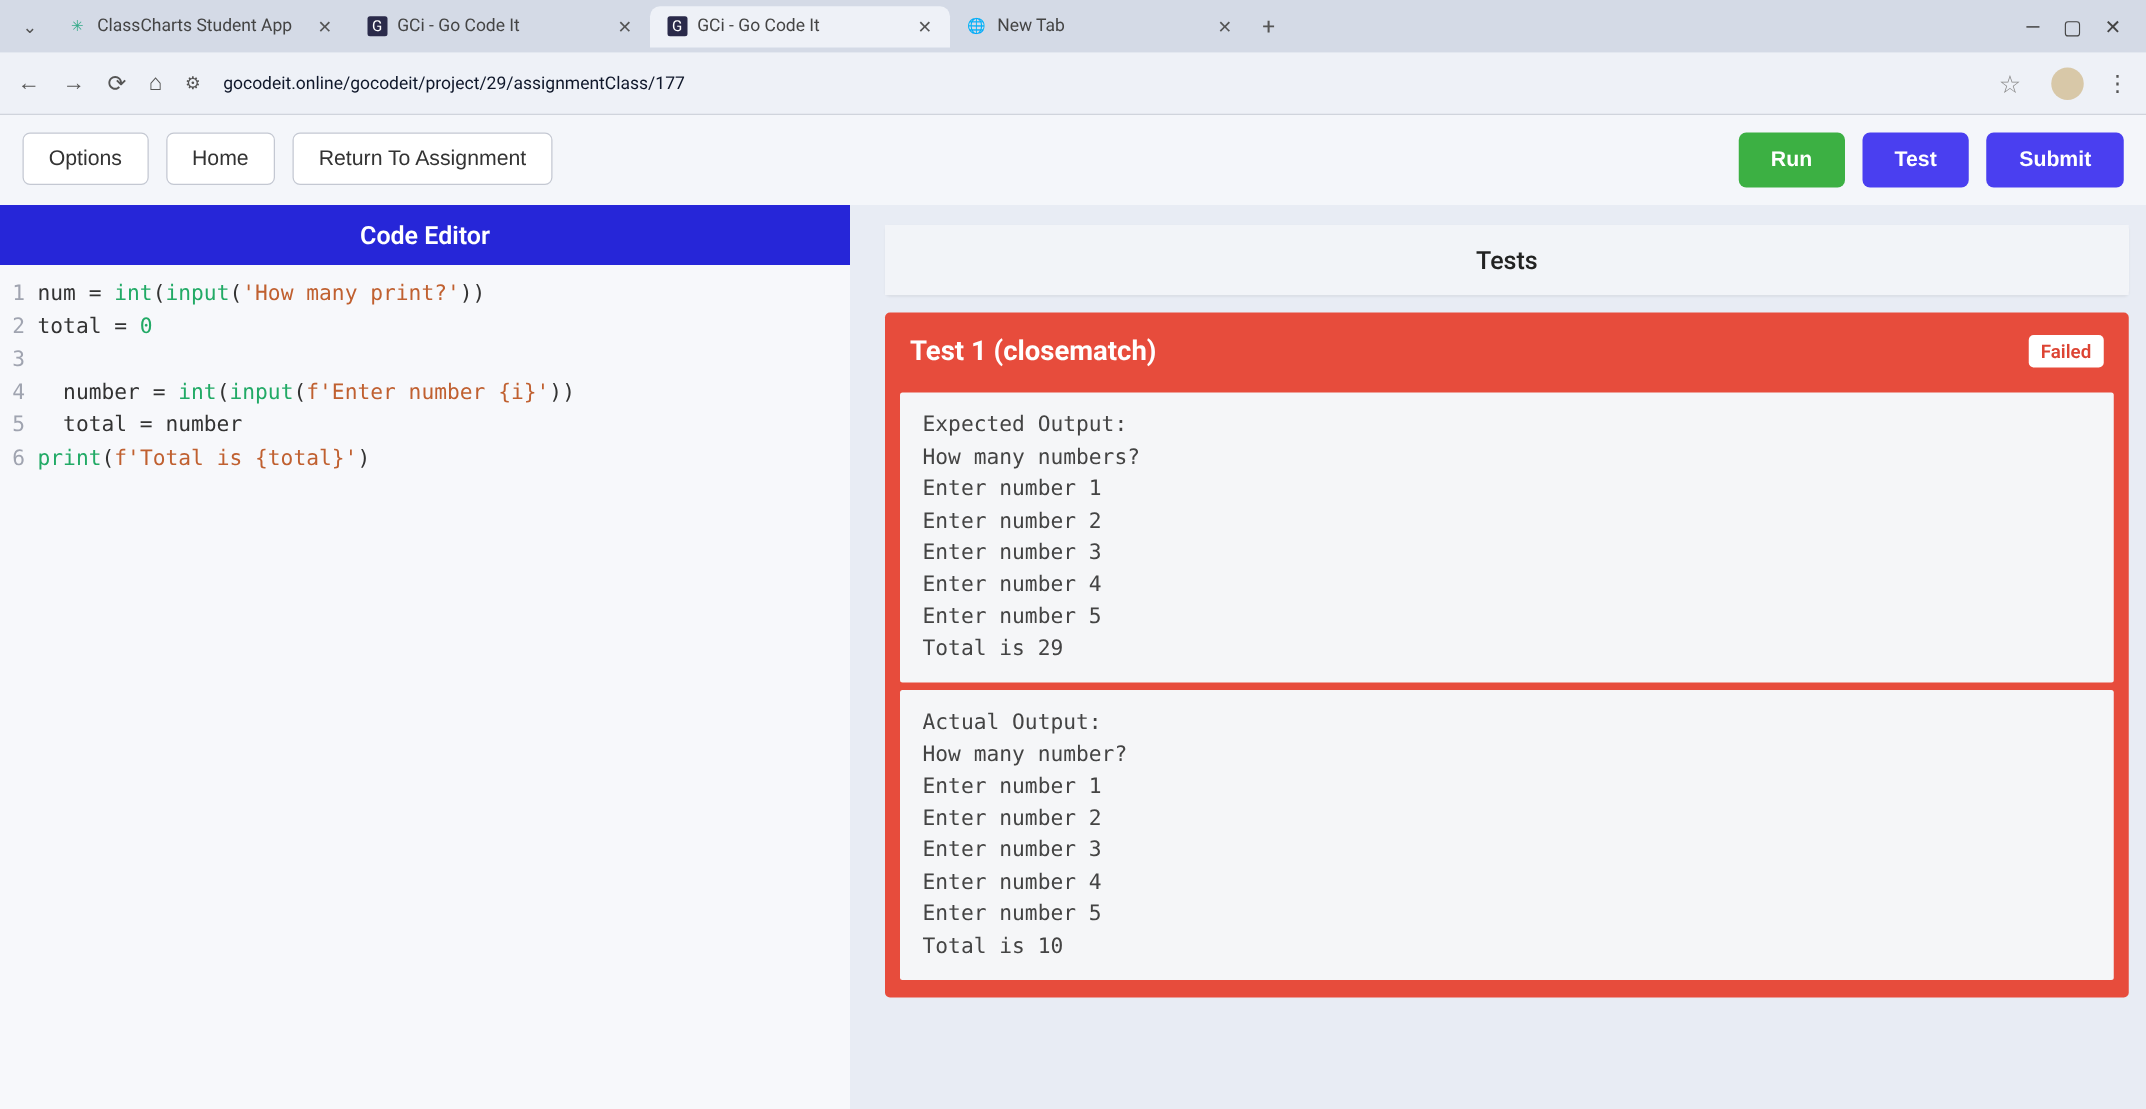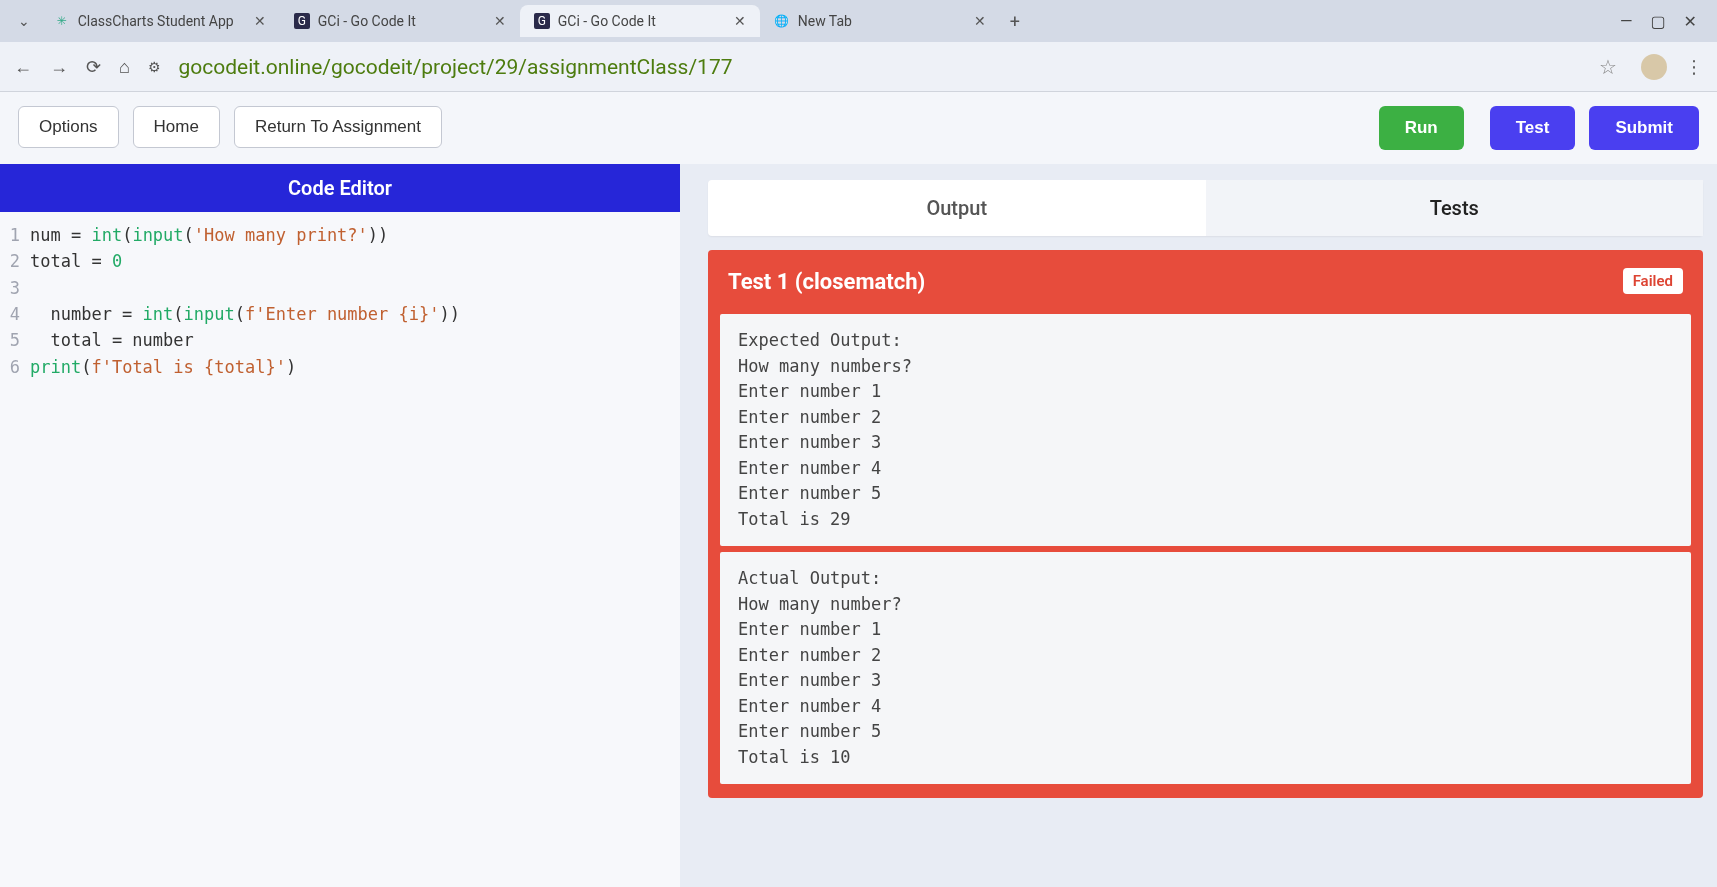--- a/index.html
+++ b/index.html
@@ -90,22 +90,22 @@
   color: #555;
   font-size: 18px;
   cursor: pointer;
 }
 .addr-bar .site-toggle {
   font-size: 14px;
   color: #555;
 }
 .url-text {
   flex: 1;
-  font-size: 21px;
-  color: #4d7c0f;
+  font-size: 14px;
+  color: #0f172a;
   padding: 6px 0;
 }
 .addr-bar .star { color: #888; font-size: 20px; cursor: pointer; margin-right: 6px;}
 .addr-bar .avatar {
   width: 26px; height: 26px;
   border-radius: 50%;
   background: #d8c8a8;
 }
 .addr-bar .menu-dots { color: #555; font-size: 18px; cursor: pointer; }
 
@@ -131,21 +131,21 @@
 .app-toolbar .btn-action {
   border: none;
   color: #fff;
   padding: 12px 26px;
   border-radius: 6px;
   font-size: 17px;
   font-weight: 600;
   cursor: pointer;
 }
 .btn-run { background: #3cb043; }
-.btn-test { background: #4a3ff0; margin-left: 12px; }
+.btn-test { background: #4a3ff0; }
 .btn-submit { background: #4a3ff0; }
 
 
 .main-split {
   display: flex;
   height: calc(100% - 42px - 50px - 70px);
 }
 .editor-pane {
   width: 680px;
   background: #f7f8fb;
@@ -328,21 +328,20 @@
         </div>
         <div class="code-line">
           <span class="ln">6</span>
           <span class="code"><span class="tok-kw">print</span>(<span class="tok-str">f'Total is {total}'</span>)</span>
         </div>
       </div>
   </div>
 
   <div class="right-pane">
     <div class="right-tabs">
-      <div class="right-tab">Output</div>
       <div class="right-tab active">Tests</div>
     </div>
 
     <div class="test-card">
       <div class="test-card-header">
         <span class="test-title">Test 1 (closematch)</span>
         <span class="test-badge">Failed</span>
       </div>
       <div class="test-box">Expected Output:
 How many numbers?

